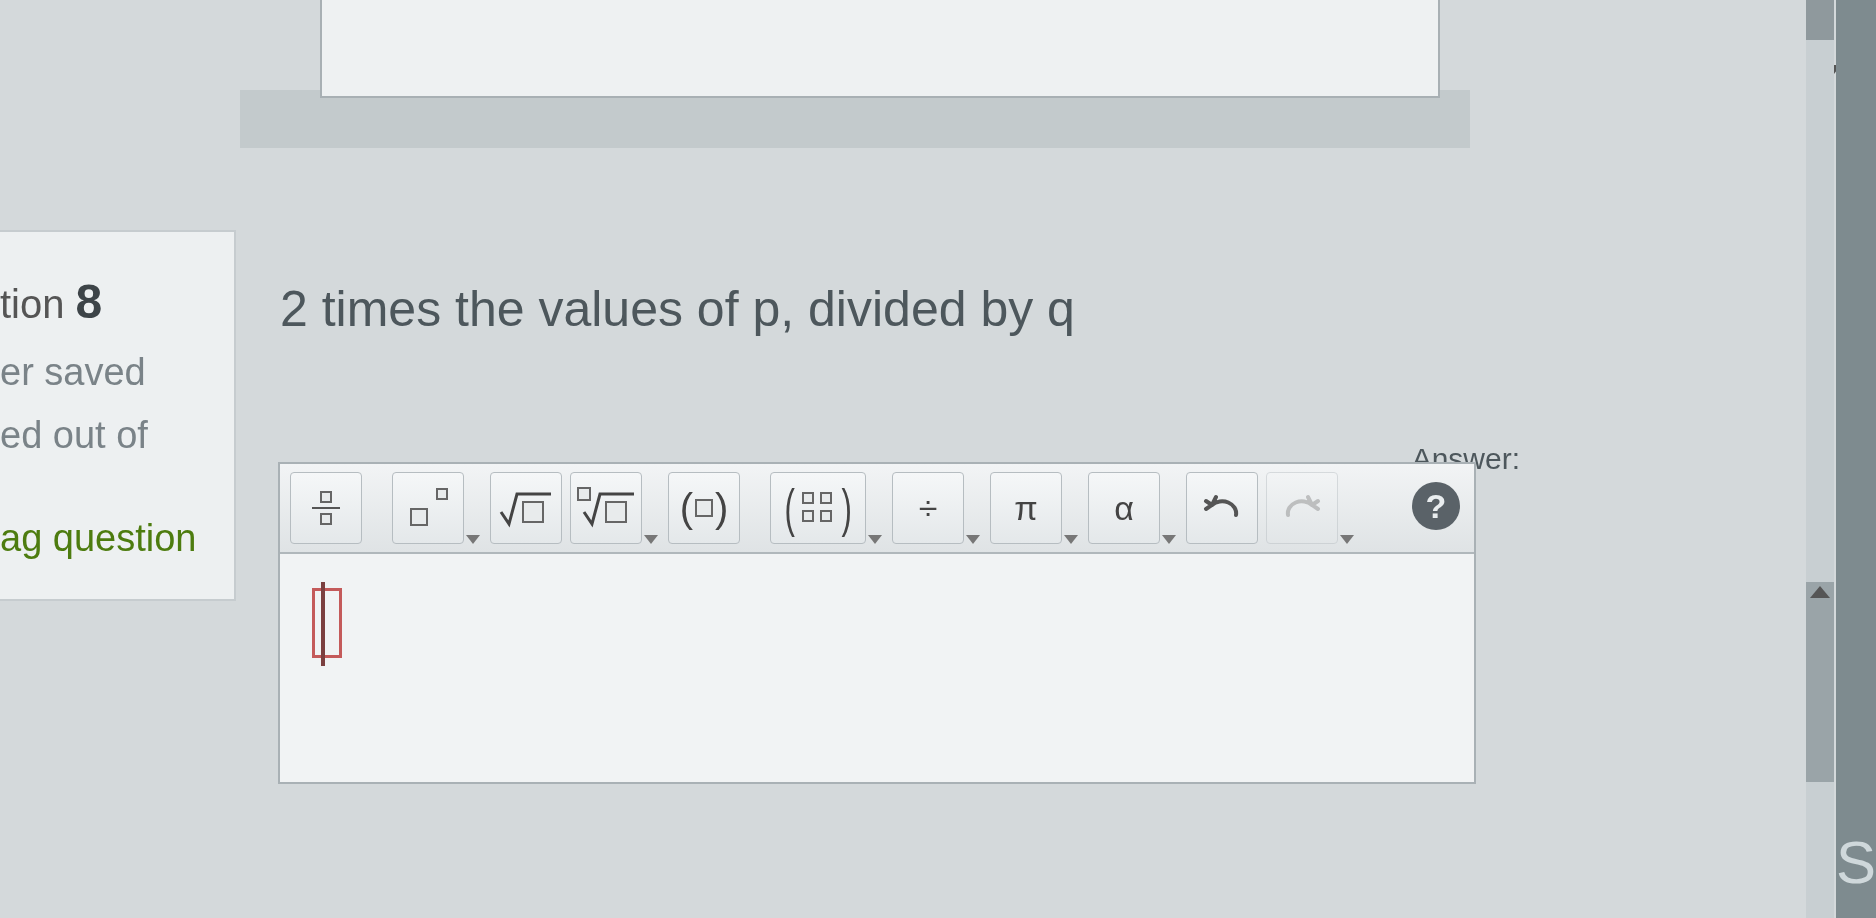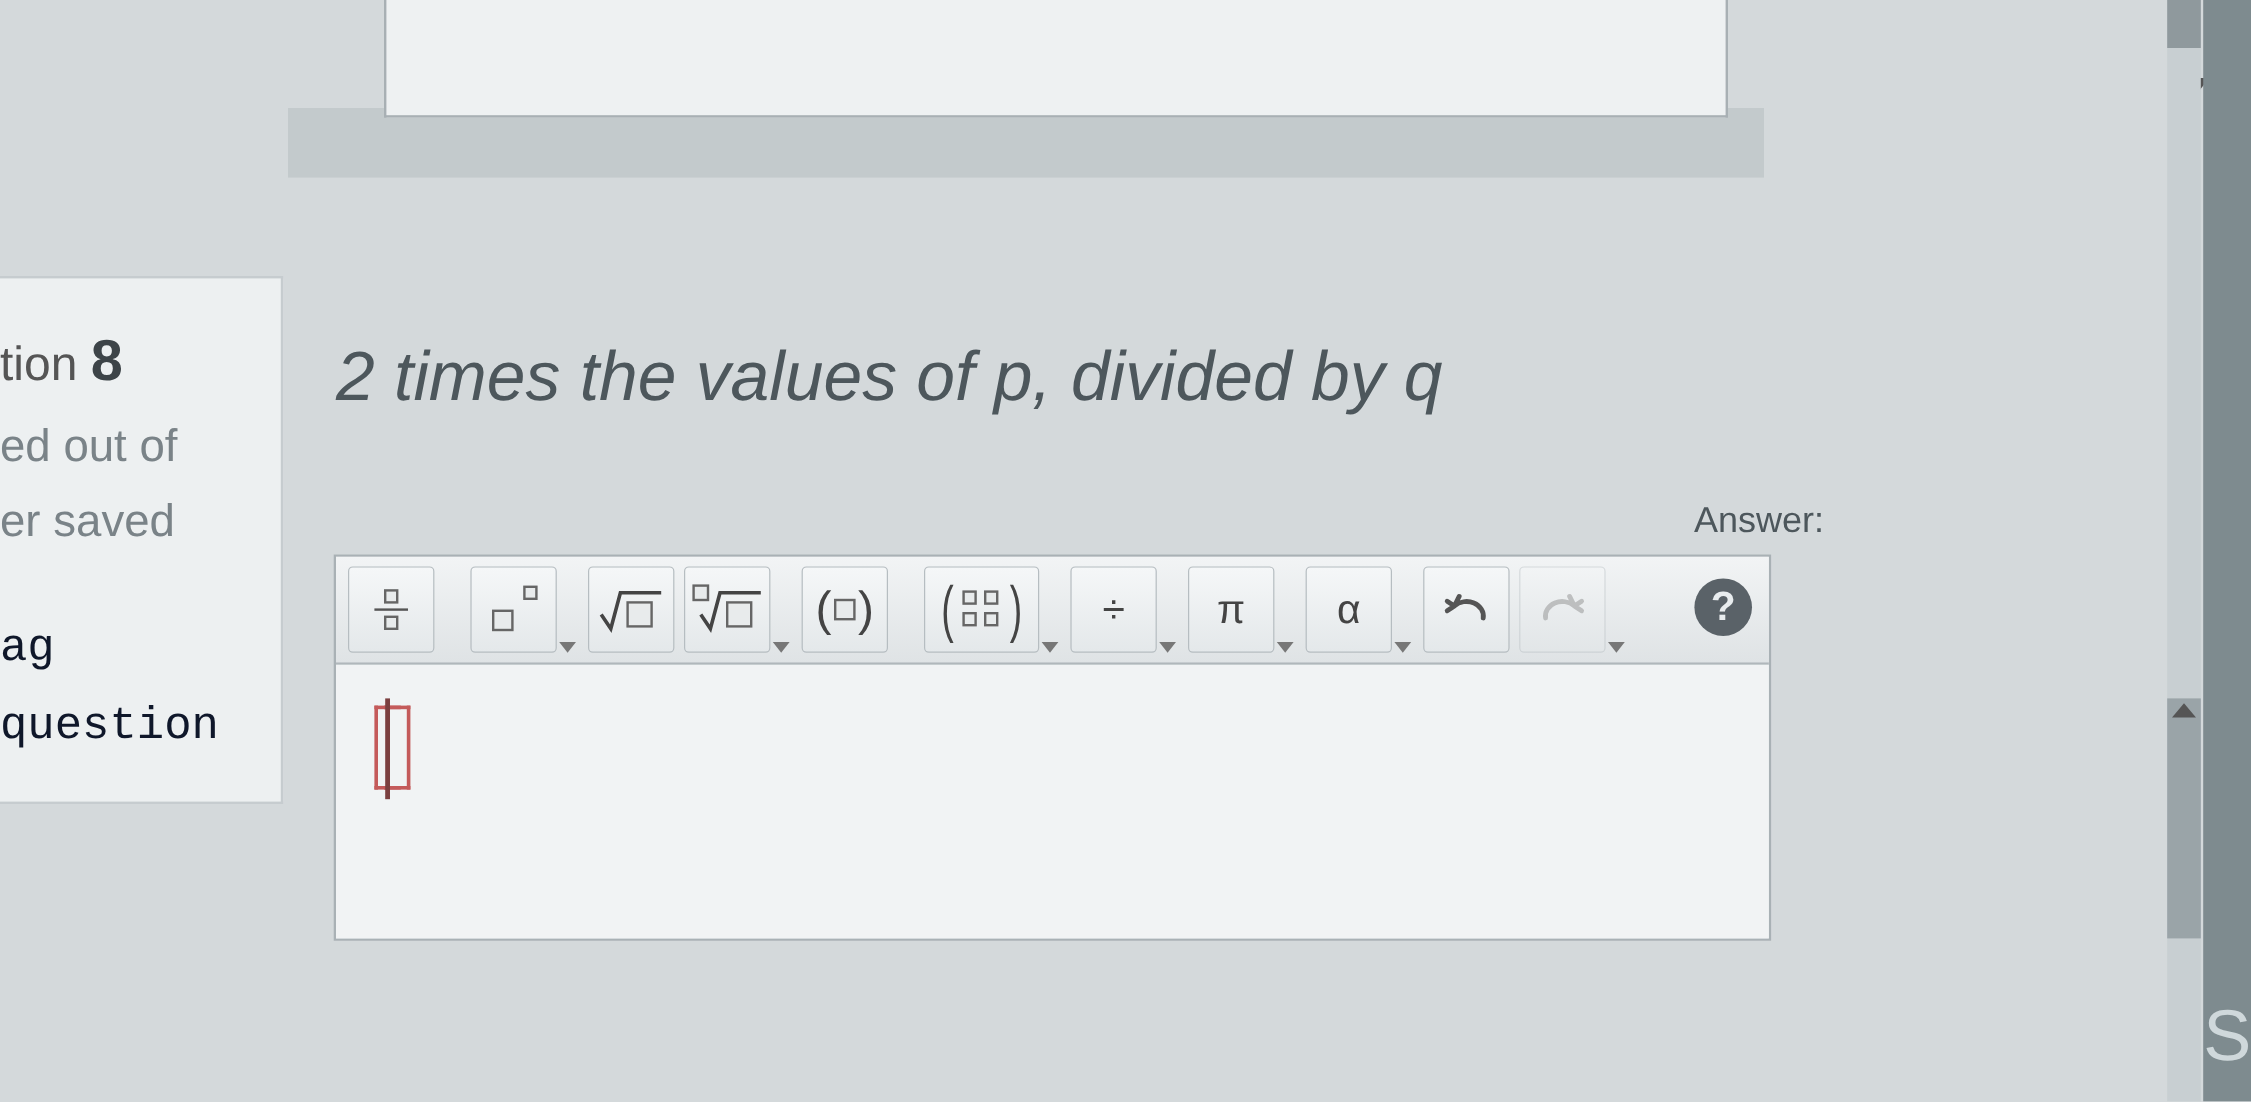--- a/index.html
+++ b/index.html
@@ -54,34 +54,33 @@
     background: #edf0f1;
     border: 2px solid #c6cccf;
     border-left: none;
     padding: 30px 18px 30px 0;
     font-size: 38px;
     line-height: 1.65;
     color: #7a8388;
   }
   .sidebar .qnum { color:#555; font-size: 40px; }
   .sidebar .qnum .num { font-weight: 600; font-size: 48px; color:#3d4448; }
-  .sidebar a { color:#0f172a; text-decoration: none; font-family: Liberation Mono, monospace; }
+  .sidebar a { color:#4d7c0f; text-decoration: none; }
 
   
   .main {
     position: absolute;
     left: 240px;
     top: 230px;
     width: 1280px;
   }
   .question-text {
-    font-size: 58px;
+    font-size: 50px;
     color: #4d575c;
-    margin: 50px 0 70px 40px;
-    font-style: italic;
+    margin: 50px 0 104px 40px;
   }
   .answer-label {
     font-size: 30px;
     color: #4d575c;
     margin: 0 0 18px 40px;
     text-align: right;
   }
 
   
   .eq-editor {
@@ -240,22 +239,22 @@
 <div class="page">
 
   <div class="prev-shadow"></div>
   <div class="prev-answer-box"></div>
   <div class="drop-arrow"></div>
 
   <div class="sidebar">
     <div class="qnum">
       <span>tion </span><span class="num">8</span>
     </div>
+    <div>er saved</div>
     <div>ed out of</div>
-    <div>er saved</div>
     <div style="height:40px"></div>
     <a href="#">ag question</a>
   </div>
 
   <div class="main">
     <div class="question-text">2 times the values of p, divided by q</div>
     <div class="answer-label">Answer:</div>
   </div>
 
   <div class="eq-editor">

